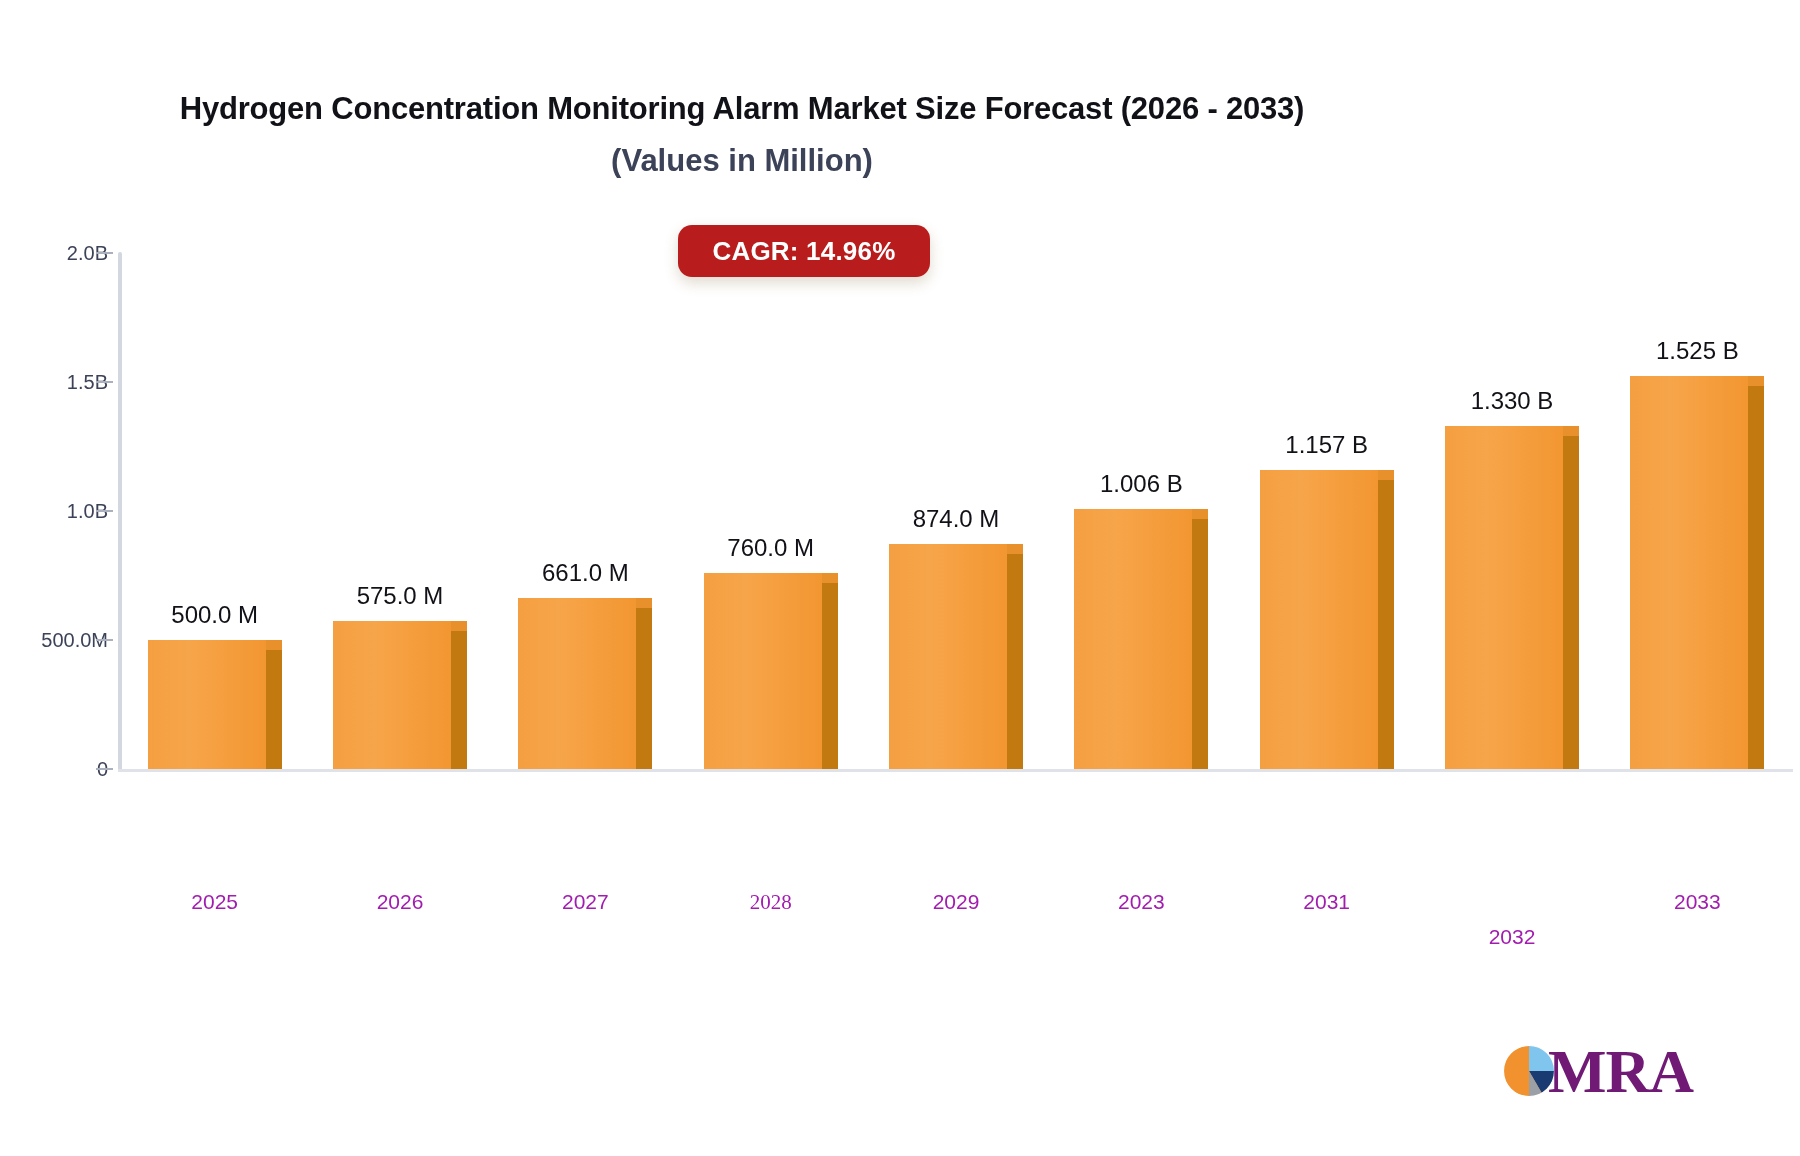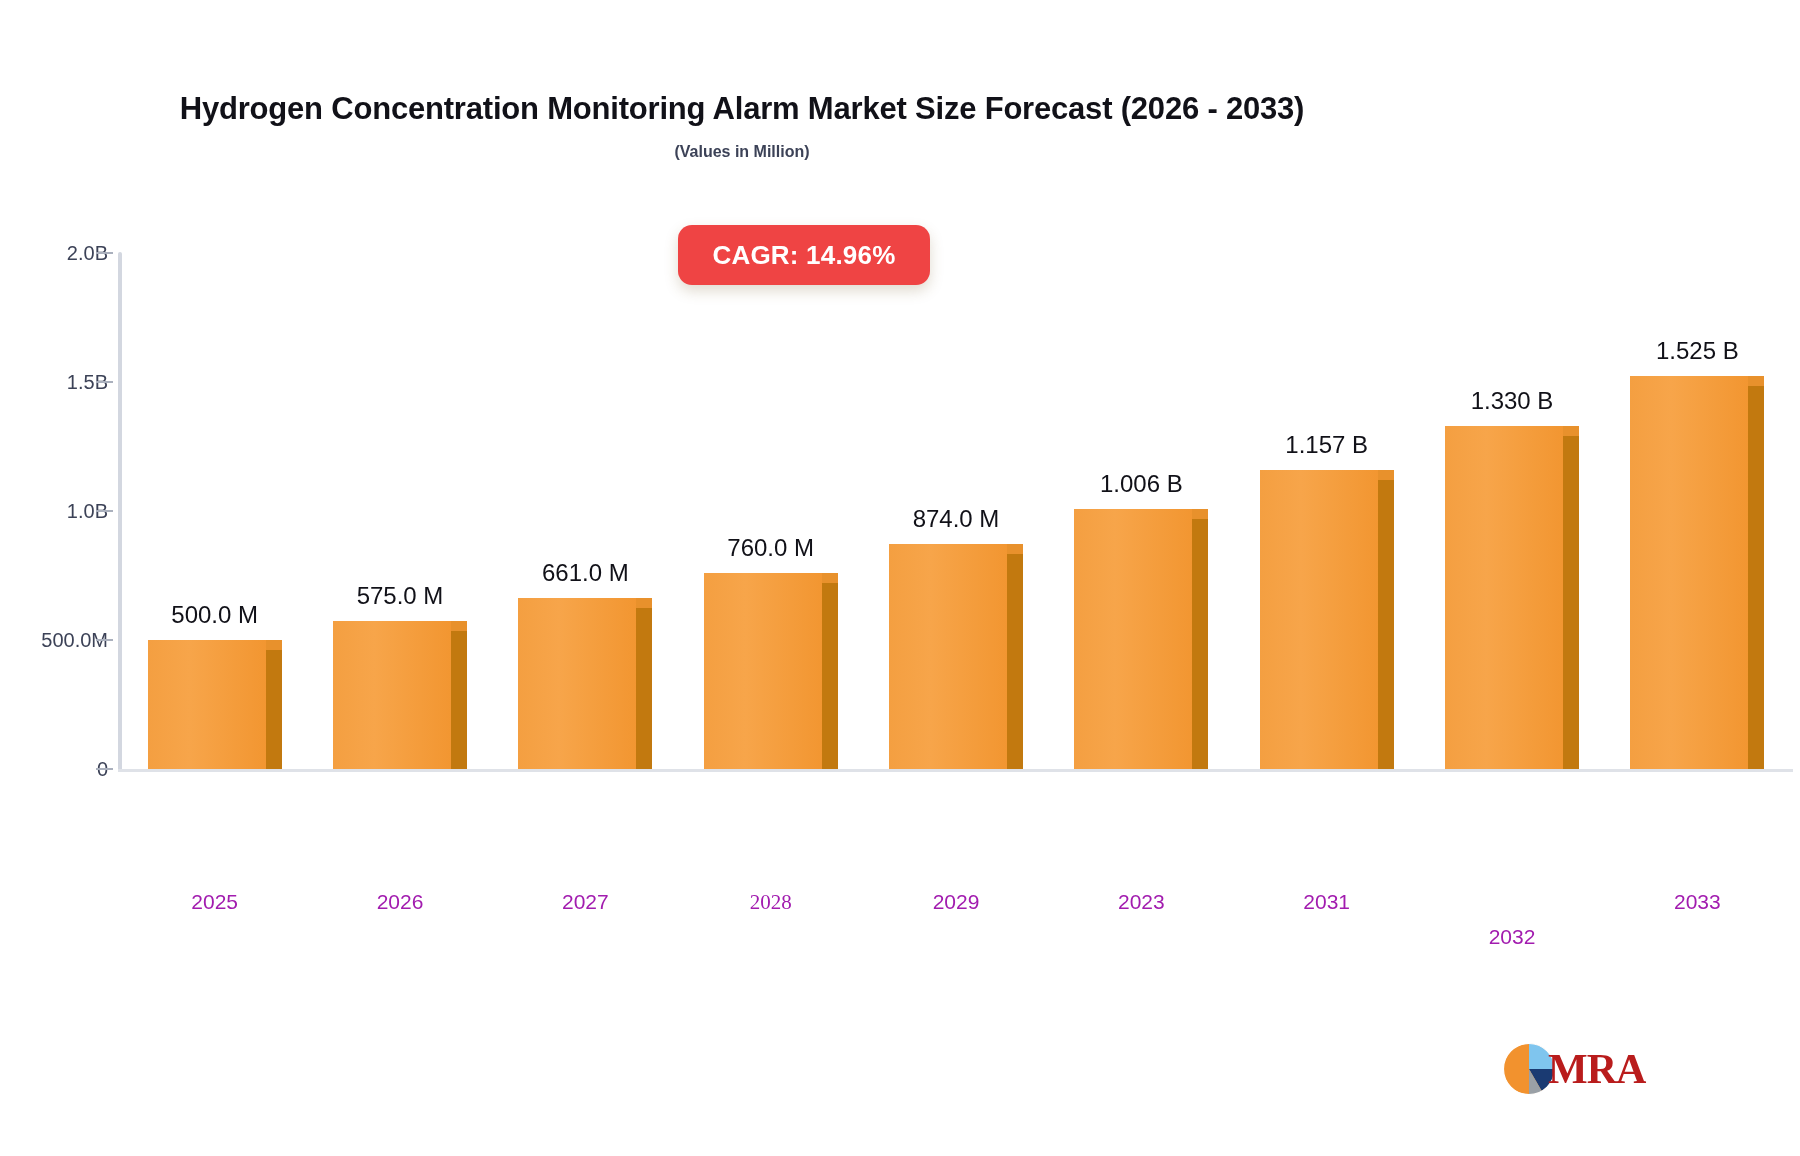--- a/index.html
+++ b/index.html
@@ -33,34 +33,34 @@
   }
   .chart-title {
     font-size: 31px;
     font-weight: bold;
     color: #111118;
     letter-spacing: -0.2px;
     line-height: 1.2;
   }
   .chart-subtitle {
     margin-top: 16px;
-    font-size: 16px;
+    font-size: 31px;
     font-weight: bold;
     color: #3c4257;
   }
 
   
   .cagr-badge {
     position: absolute;
     left: 678px;
     top: 225px;
     width: 252px;
-    height: 60px;
+    height: 52px;
     border-radius: 14px;
-    background: #ef4444;
+    background: #b91c1c;
     box-shadow: 0 6px 14px rgba(120,90,40,0.22);
     display: flex;
     align-items: center;
     justify-content: center;
   }
   .cagr-badge span {
     color: #ffffff;
     font-size: 26px;
     font-weight: bold;
     letter-spacing: 0.2px;
@@ -163,23 +163,23 @@
     display: flex;
     align-items: center;
   }
   .logo-mark {
     width: 58px;
     height: 58px;
     display: block;
   }
   .logo-text {
     font-family: "Liberation Serif", serif;
-    font-size: 42px;
+    font-size: 62px;
     font-weight: bold;
-    color: #b91c1c;
+    color: #701a75;
     line-height: 1;
     margin-left: -10px;
     letter-spacing: -1px;
   }
 </style>
 </head>
 <body>
 
 <div class="chart-root">
 

